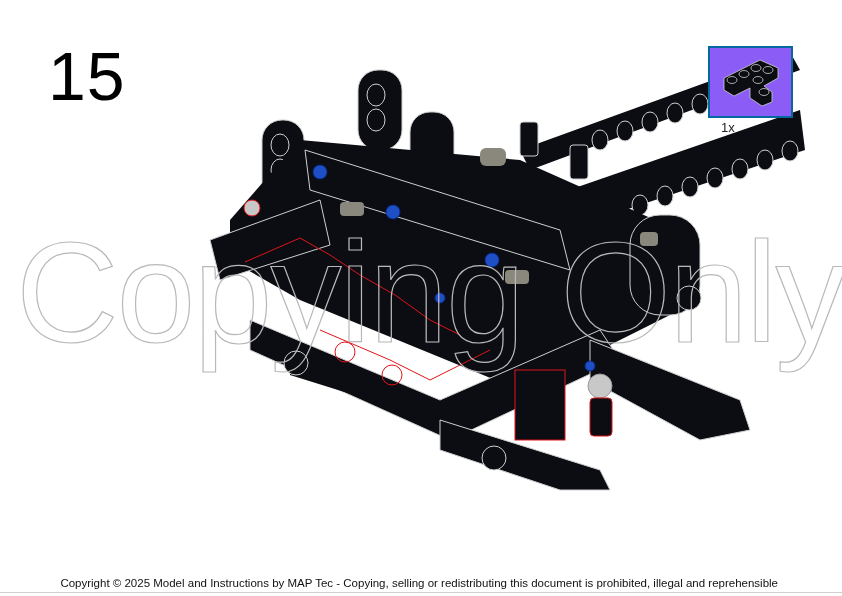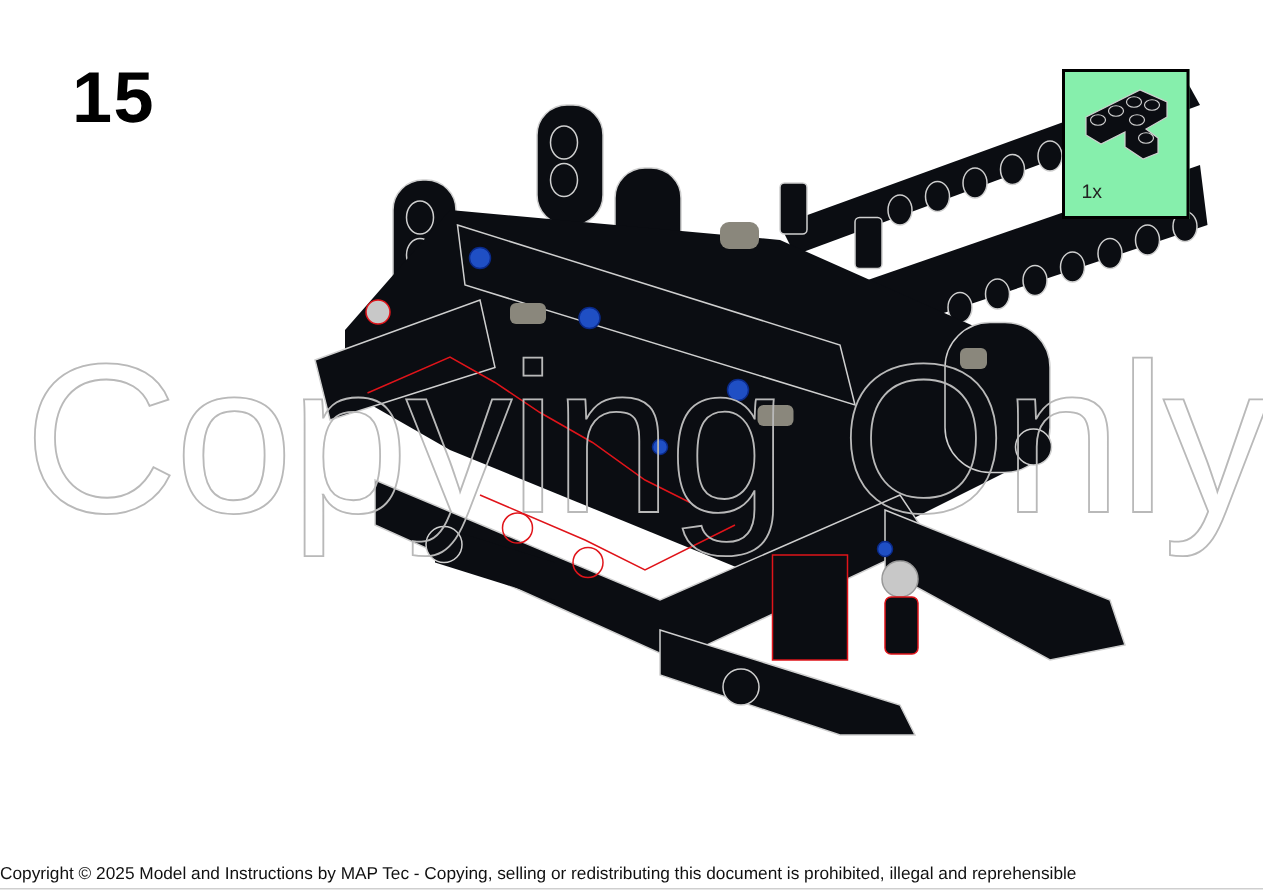--- a/index.html
+++ b/index.html
@@ -1,24 +1,24 @@
 <!DOCTYPE html>
 <html><head>
 <meta charset="utf-8">
 <style>
   html,body{margin:0;padding:0;}
   body{width:842px;height:596px;background:#ffffff;position:relative;overflow:hidden;font-family:"Liberation Sans",sans-serif;}
-  .step-number{position:absolute;left:48px;top:42px;font-size:48px;font-weight:bold;color:#000;letter-spacing:1px;line-height:1;}
-  .parts-callout{position:absolute;left:708px;top:46px;width:85px;height:100px;background:#86efac;border:2px solid #000000;box-sizing:border-box;}
+  .step-number{position:absolute;left:48px;top:42px;font-size:68px;font-weight:normal;color:#000;letter-spacing:1px;line-height:1;}
+  .parts-callout{position:absolute;left:708px;top:46px;width:85px;height:72px;background:#8b5cf6;border:2px solid #0369a1;box-sizing:border-box;}
   .parts-callout .qty{position:absolute;left:11px;top:72px;font-size:13px;color:#222;}
   .parts-callout svg{position:absolute;left:10px;top:6px;}
   .model{position:absolute;left:0;top:0;width:842px;height:596px;}
   .watermark{position:absolute;left:16px;top:222px;font-size:142px;line-height:1;color:transparent;-webkit-text-stroke:1.2px #b9b9b9;letter-spacing:-2px;white-space:nowrap;font-family:"Liberation Sans",sans-serif;}
   .footer-line{position:absolute;left:0;top:592px;width:842px;height:1px;background:#cfcfcf;}
-  .copyright{position:absolute;left:0;width:778px;top:577px;text-align:left;font-size:11.5px;color:#111;}
+  .copyright{position:absolute;left:0;width:778px;top:577px;text-align:right;font-size:11.5px;color:#111;}
 </style>
 </head>
 <body>
 
 <div class="step-number">15</div>
 
 <svg class="model" viewBox="0 0 842 596" xmlns="http://www.w3.org/2000/svg">
   <g>
     <polygon points="520,150 790,52 800,70 530,170" fill="#0b0d12"></polygon>
     <polygon points="540,200 800,110 805,150 550,235" fill="#0b0d12"></polygon>

